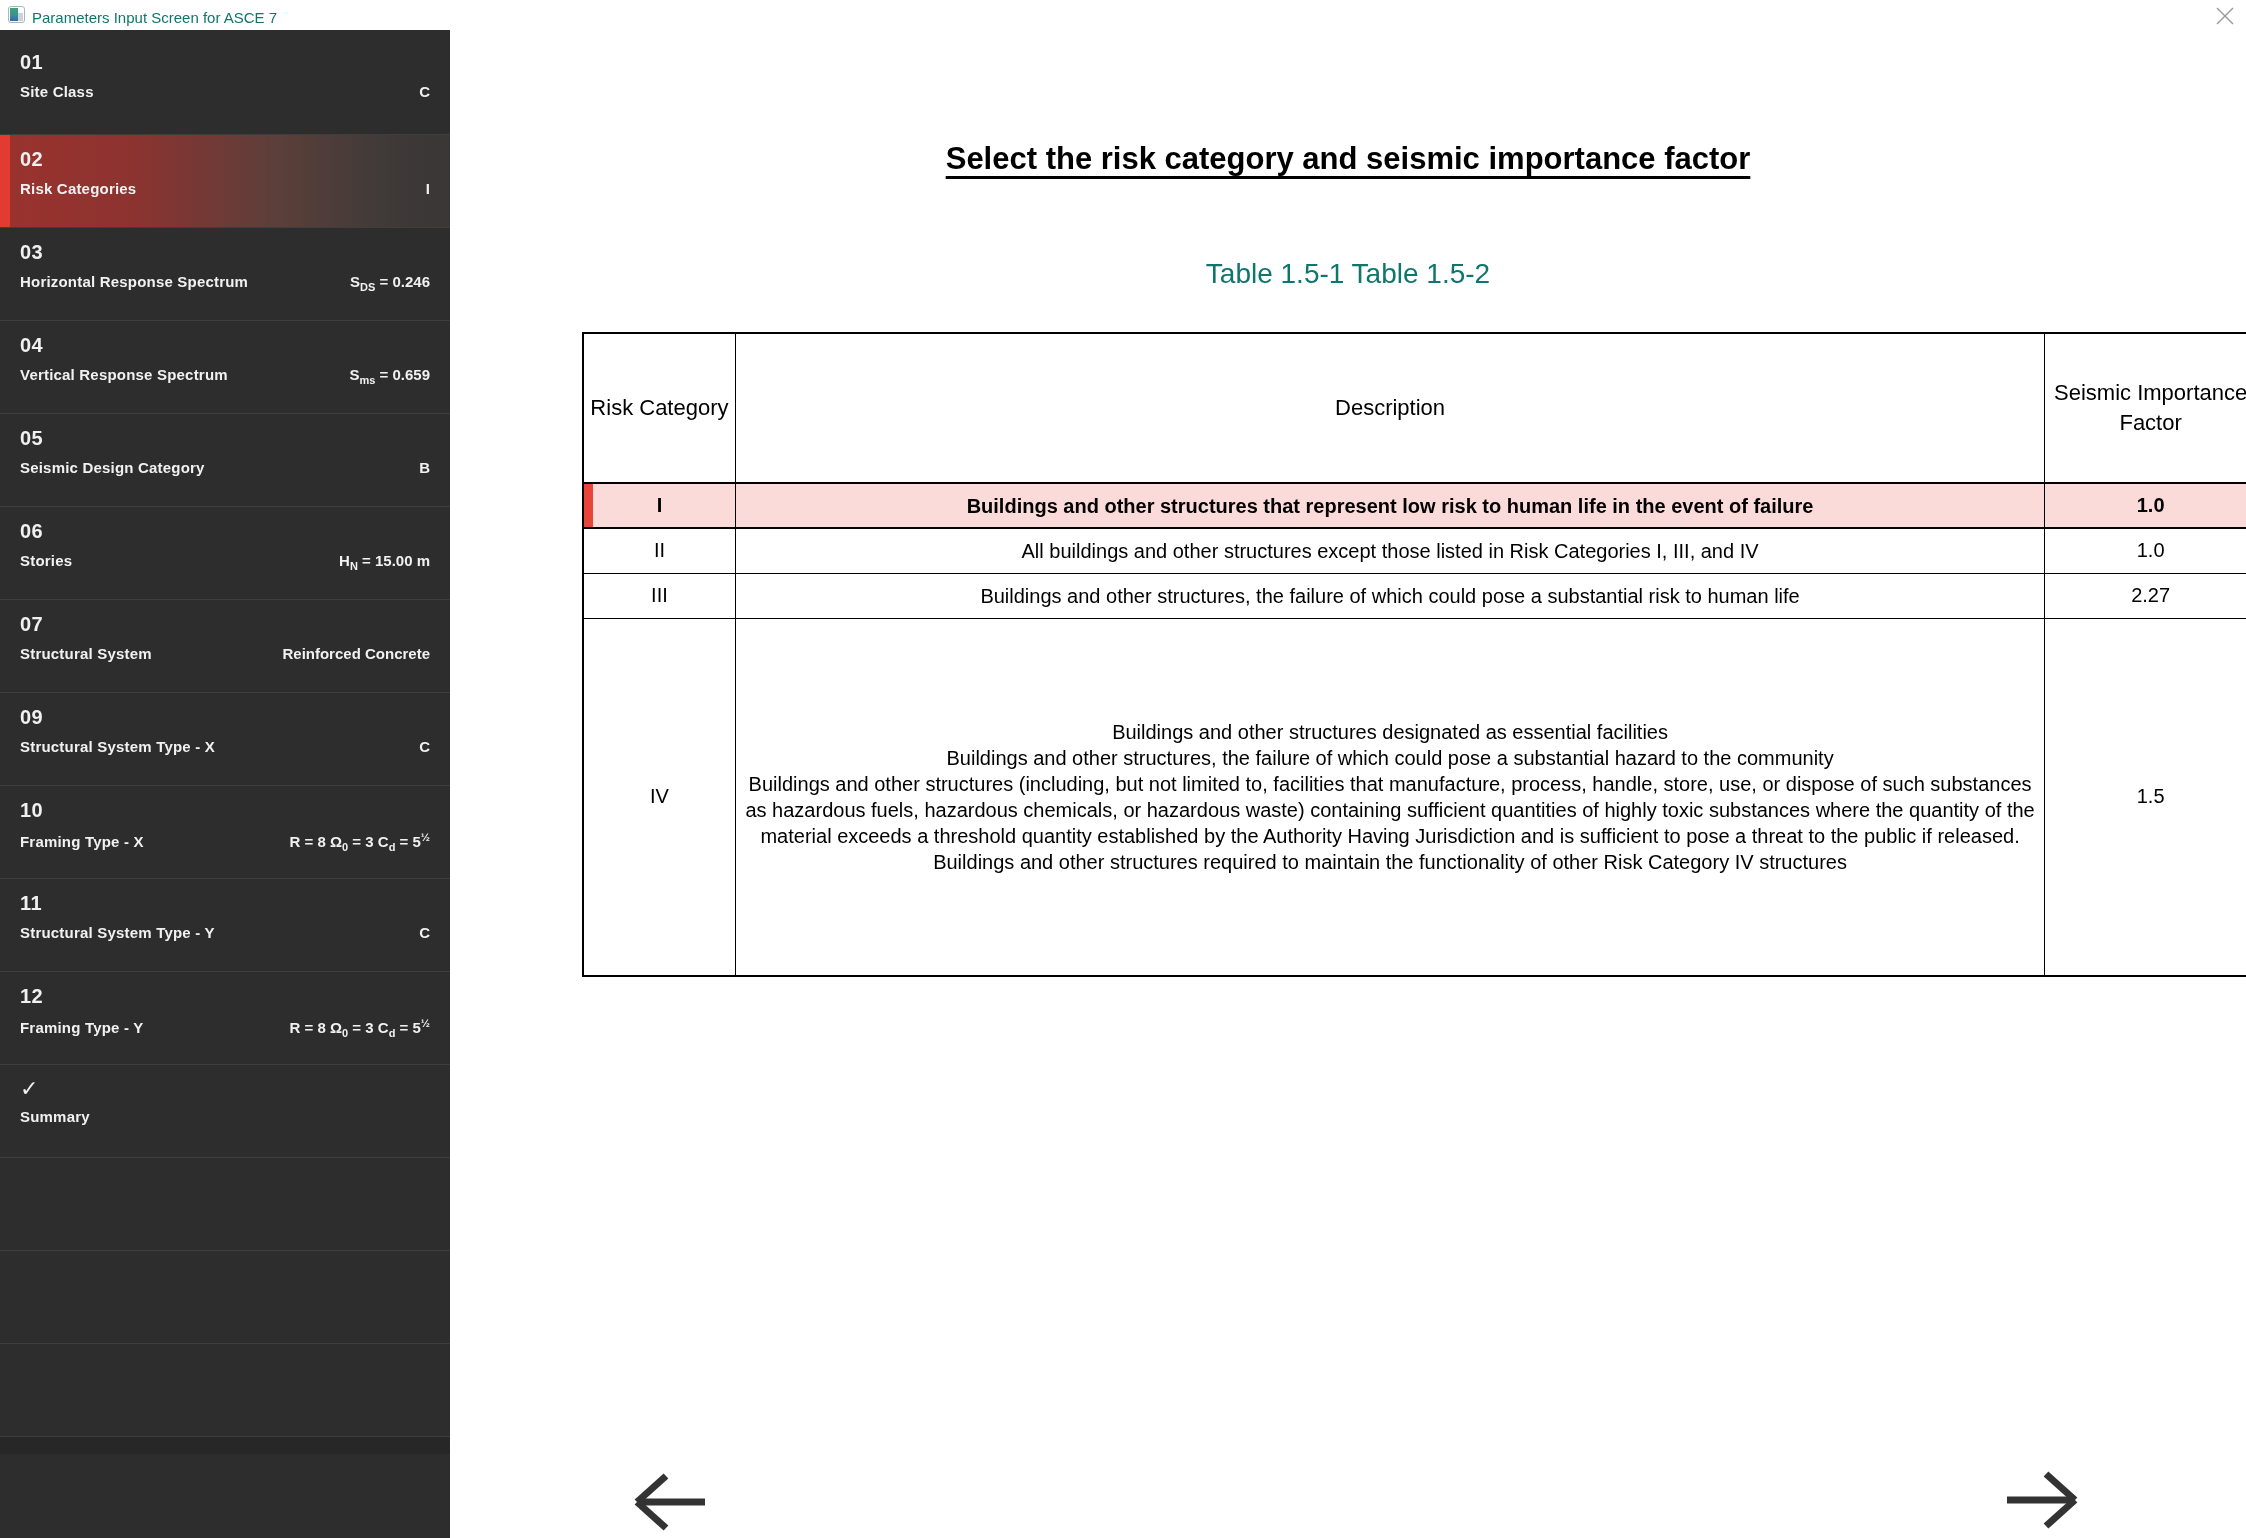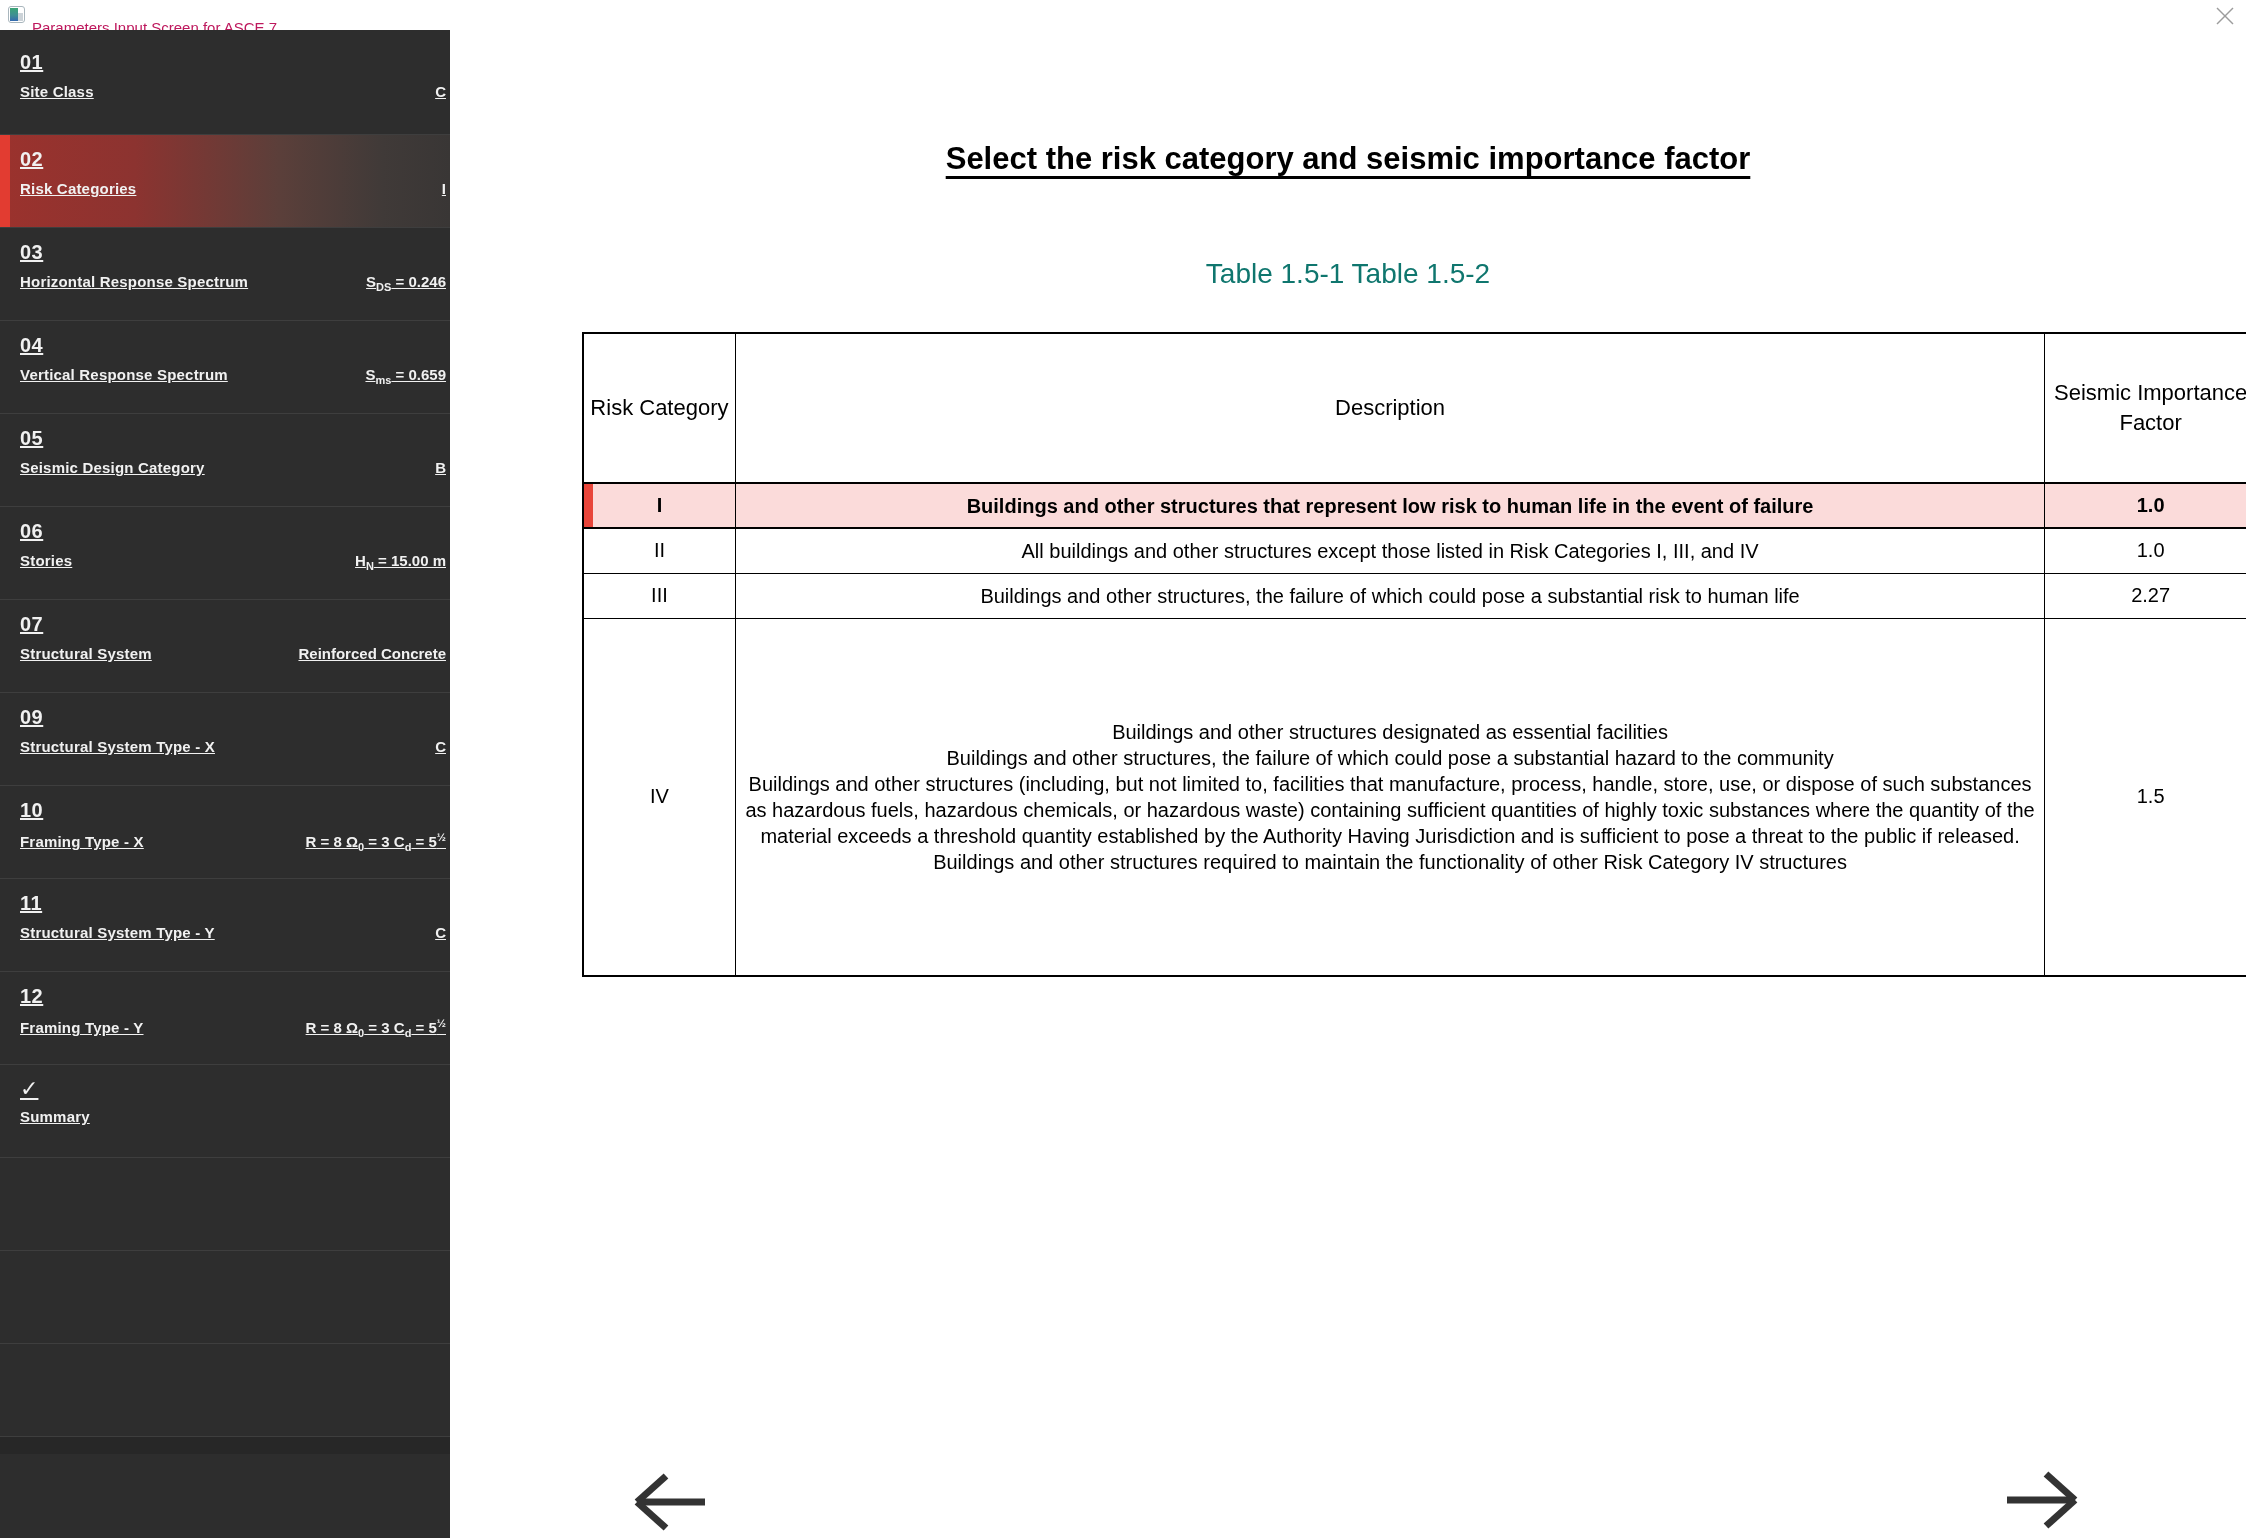--- a/index.html
+++ b/index.html
@@ -7,26 +7,26 @@
     width:2246px;height:1538px;position:relative;background:#ffffff;
     font-family:"Liberation Sans",sans-serif;overflow:hidden;
   }
   
   .titlebar{position:absolute;top:0;left:0;width:2246px;height:30px;background:#ffffff;}
   .app-icon{position:absolute;left:8px;top:6px;width:17px;height:17px;border:1px solid #a9b6bd;
     border-radius:3px;background:#ffffff;overflow:hidden;box-sizing:border-box;}
   .app-icon .pane-left{position:absolute;left:1px;top:1px;width:8px;height:13px;
     background:linear-gradient(180deg,#3ba576 0%,#3f8f93 55%,#3569b0 100%);}
   .app-icon .pane-right{position:absolute;right:1px;bottom:1px;width:5px;height:8px;background:#ccd3d8;}
-  .titlebar-title{position:absolute;left:32px;top:19px;font-size:15px;color:#be185d;}
+  .titlebar-title{position:absolute;left:32px;top:9px;font-size:15px;color:#0f766e;}
   .close-btn{position:absolute;right:10px;top:5px;width:22px;height:22px;cursor:default;}
   
   .sidebar{position:absolute;left:0;top:30px;width:450px;height:1508px;background:#2d2d2d;overflow:hidden;}
   .side-item{position:relative;height:93px;box-sizing:border-box;border-bottom:1px solid #3e3e3e;
-    padding:12px 4px 0 20px;color:#f1f1f1;text-decoration:underline;}
+    padding:12px 20px 0 20px;color:#f1f1f1;}
   .side-item.first{height:105px;padding-top:20px;}
   .side-item .num{font-size:20px;font-weight:bold;line-height:24px;margin-bottom:9px;letter-spacing:0.5px;}
   .side-item .check{font-size:22px;font-weight:normal;line-height:24px;margin-bottom:7px;}
   .side-row{display:flex;justify-content:space-between;align-items:baseline;}
   .side-label{font-size:15px;font-weight:bold;letter-spacing:0.2px;}
   .side-value{font-size:15px;font-weight:bold;white-space:nowrap;text-align:right;padding-left:8px;}
   .side-value sub{font-size:11px;}
   .side-value sup{font-size:11px;}
   .side-item.active{background:linear-gradient(90deg,#9b322d 0%,#8c3330 30%,#5b3f3a 62%,#403a38 85%,#393635 100%);}
   .side-item.active::before{content:"";position:absolute;left:0;top:0;bottom:0;width:10px;background:#e23c31;}

